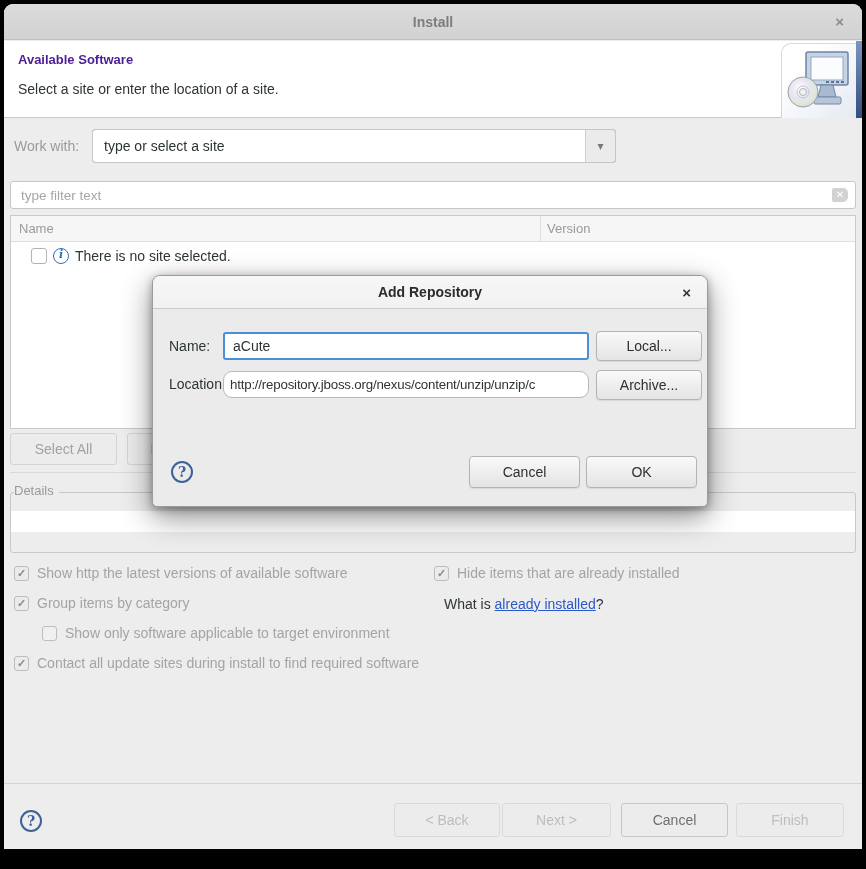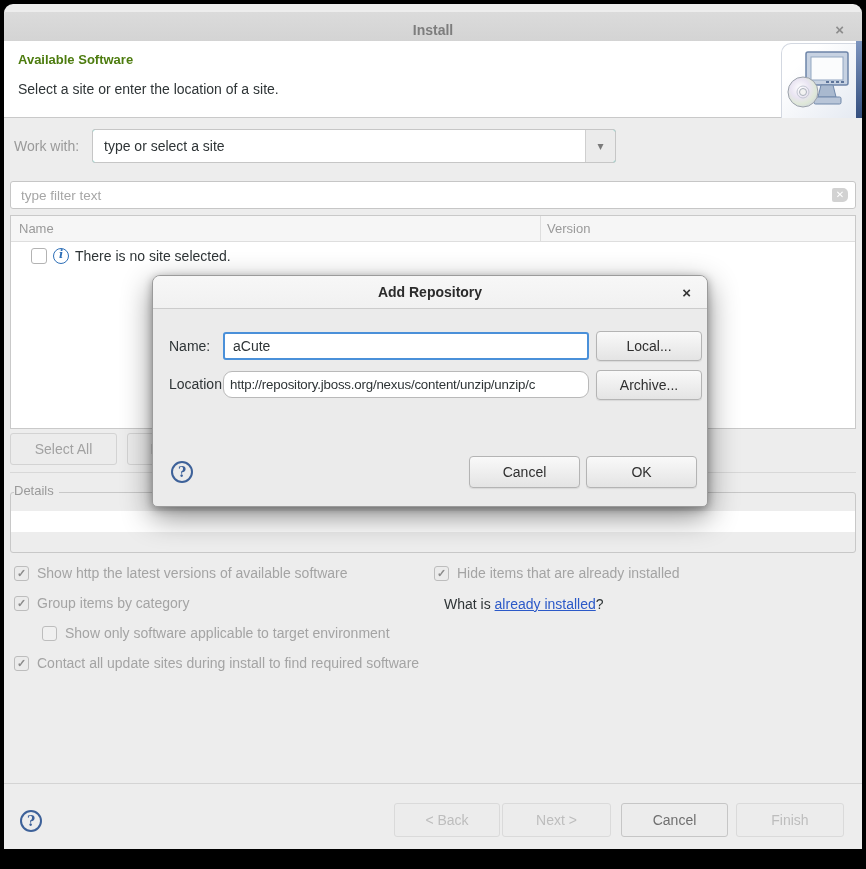--- a/index.html
+++ b/index.html
@@ -4,30 +4,30 @@
 <style>
   * { margin:0; padding:0; box-sizing:border-box; }
   html,body { width:866px; height:869px; }
   body { background:#000; position:relative; font-family:"Liberation Sans",sans-serif; overflow:hidden; }
 
   .window { position:absolute; left:4px; top:4px; width:858px; height:845px;
             background:#ededed; border-radius:9px 9px 0 0; overflow:hidden; }
 
   
   .titlebar { position:absolute; left:0; top:0; width:100%; height:36px;
-              background:linear-gradient(#dbdbdb,#d2d2d2); border-bottom:1px solid #bfbfbf;margin-top:8px; }
+              background:linear-gradient(#dbdbdb,#d2d2d2); border-bottom:1px solid #bfbfbf; }
   .titlebar .title { line-height:36px; text-align:center; color:#7d7d7d;
                      font-weight:bold; font-size:14px; }
   .titlebar .close { position:absolute; right:18px; top:0; line-height:36px;
                      color:#8d8d8d; font-size:15px; font-weight:bold; }
 
   
   .header { position:absolute; left:0; top:37px; width:100%; height:77px;
             background:#fff; border-bottom:1px solid #c9c9c9; }
-  .h-title { position:absolute; left:14px; top:11px; font-size:13px; font-weight:bold; color:#4d7c0f; }
+  .h-title { position:absolute; left:14px; top:11px; font-size:13px; font-weight:bold; color:#4c1d95; }
   .h-sub   { position:absolute; left:14px; top:40px; font-size:14px; color:#2e3436; }
   .banner  { position:absolute; right:6px; top:2px; width:75px; height:75px;
              background:linear-gradient(135deg,#ffffff 25%,#e5eaf2);
              border-left:1px solid #d3d8e1; border-top:1px solid #d3d8e1;
              border-radius:10px 0 0 0; }
   .banner-strip { position:absolute; right:0; top:0; width:6px; height:77px;
                   background:linear-gradient(#7c94be,#334e7e); }
 
   
   .btn { position:absolute; height:34px; background:#ececec; border:1px solid #d3d3d3;

